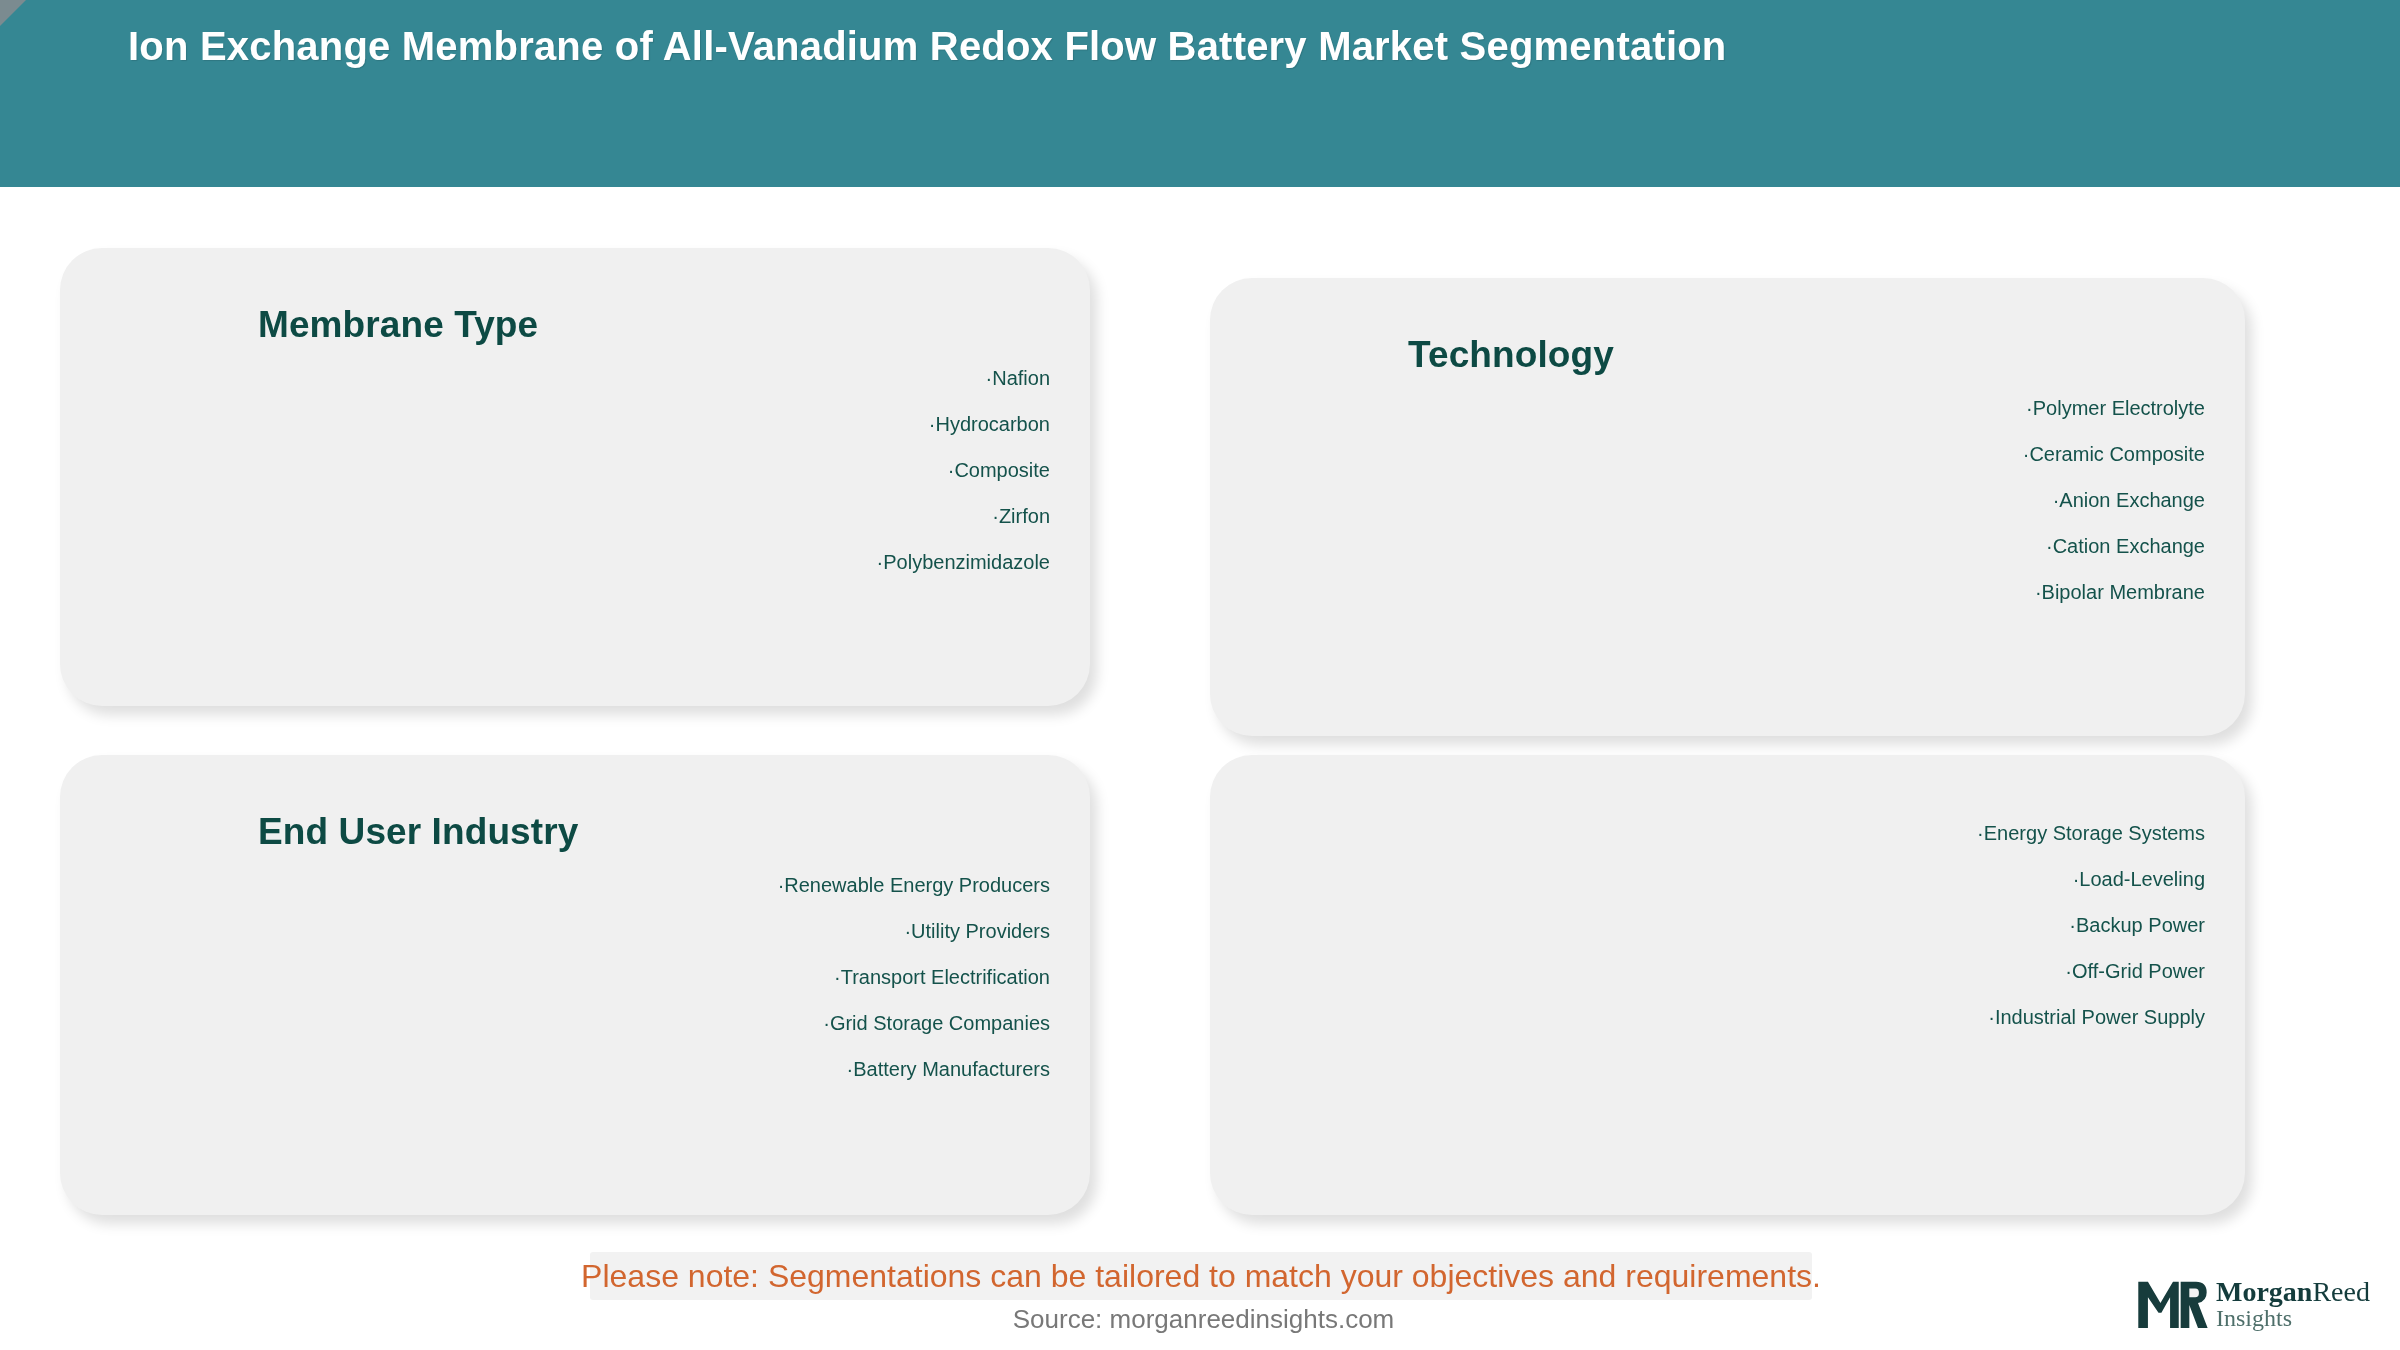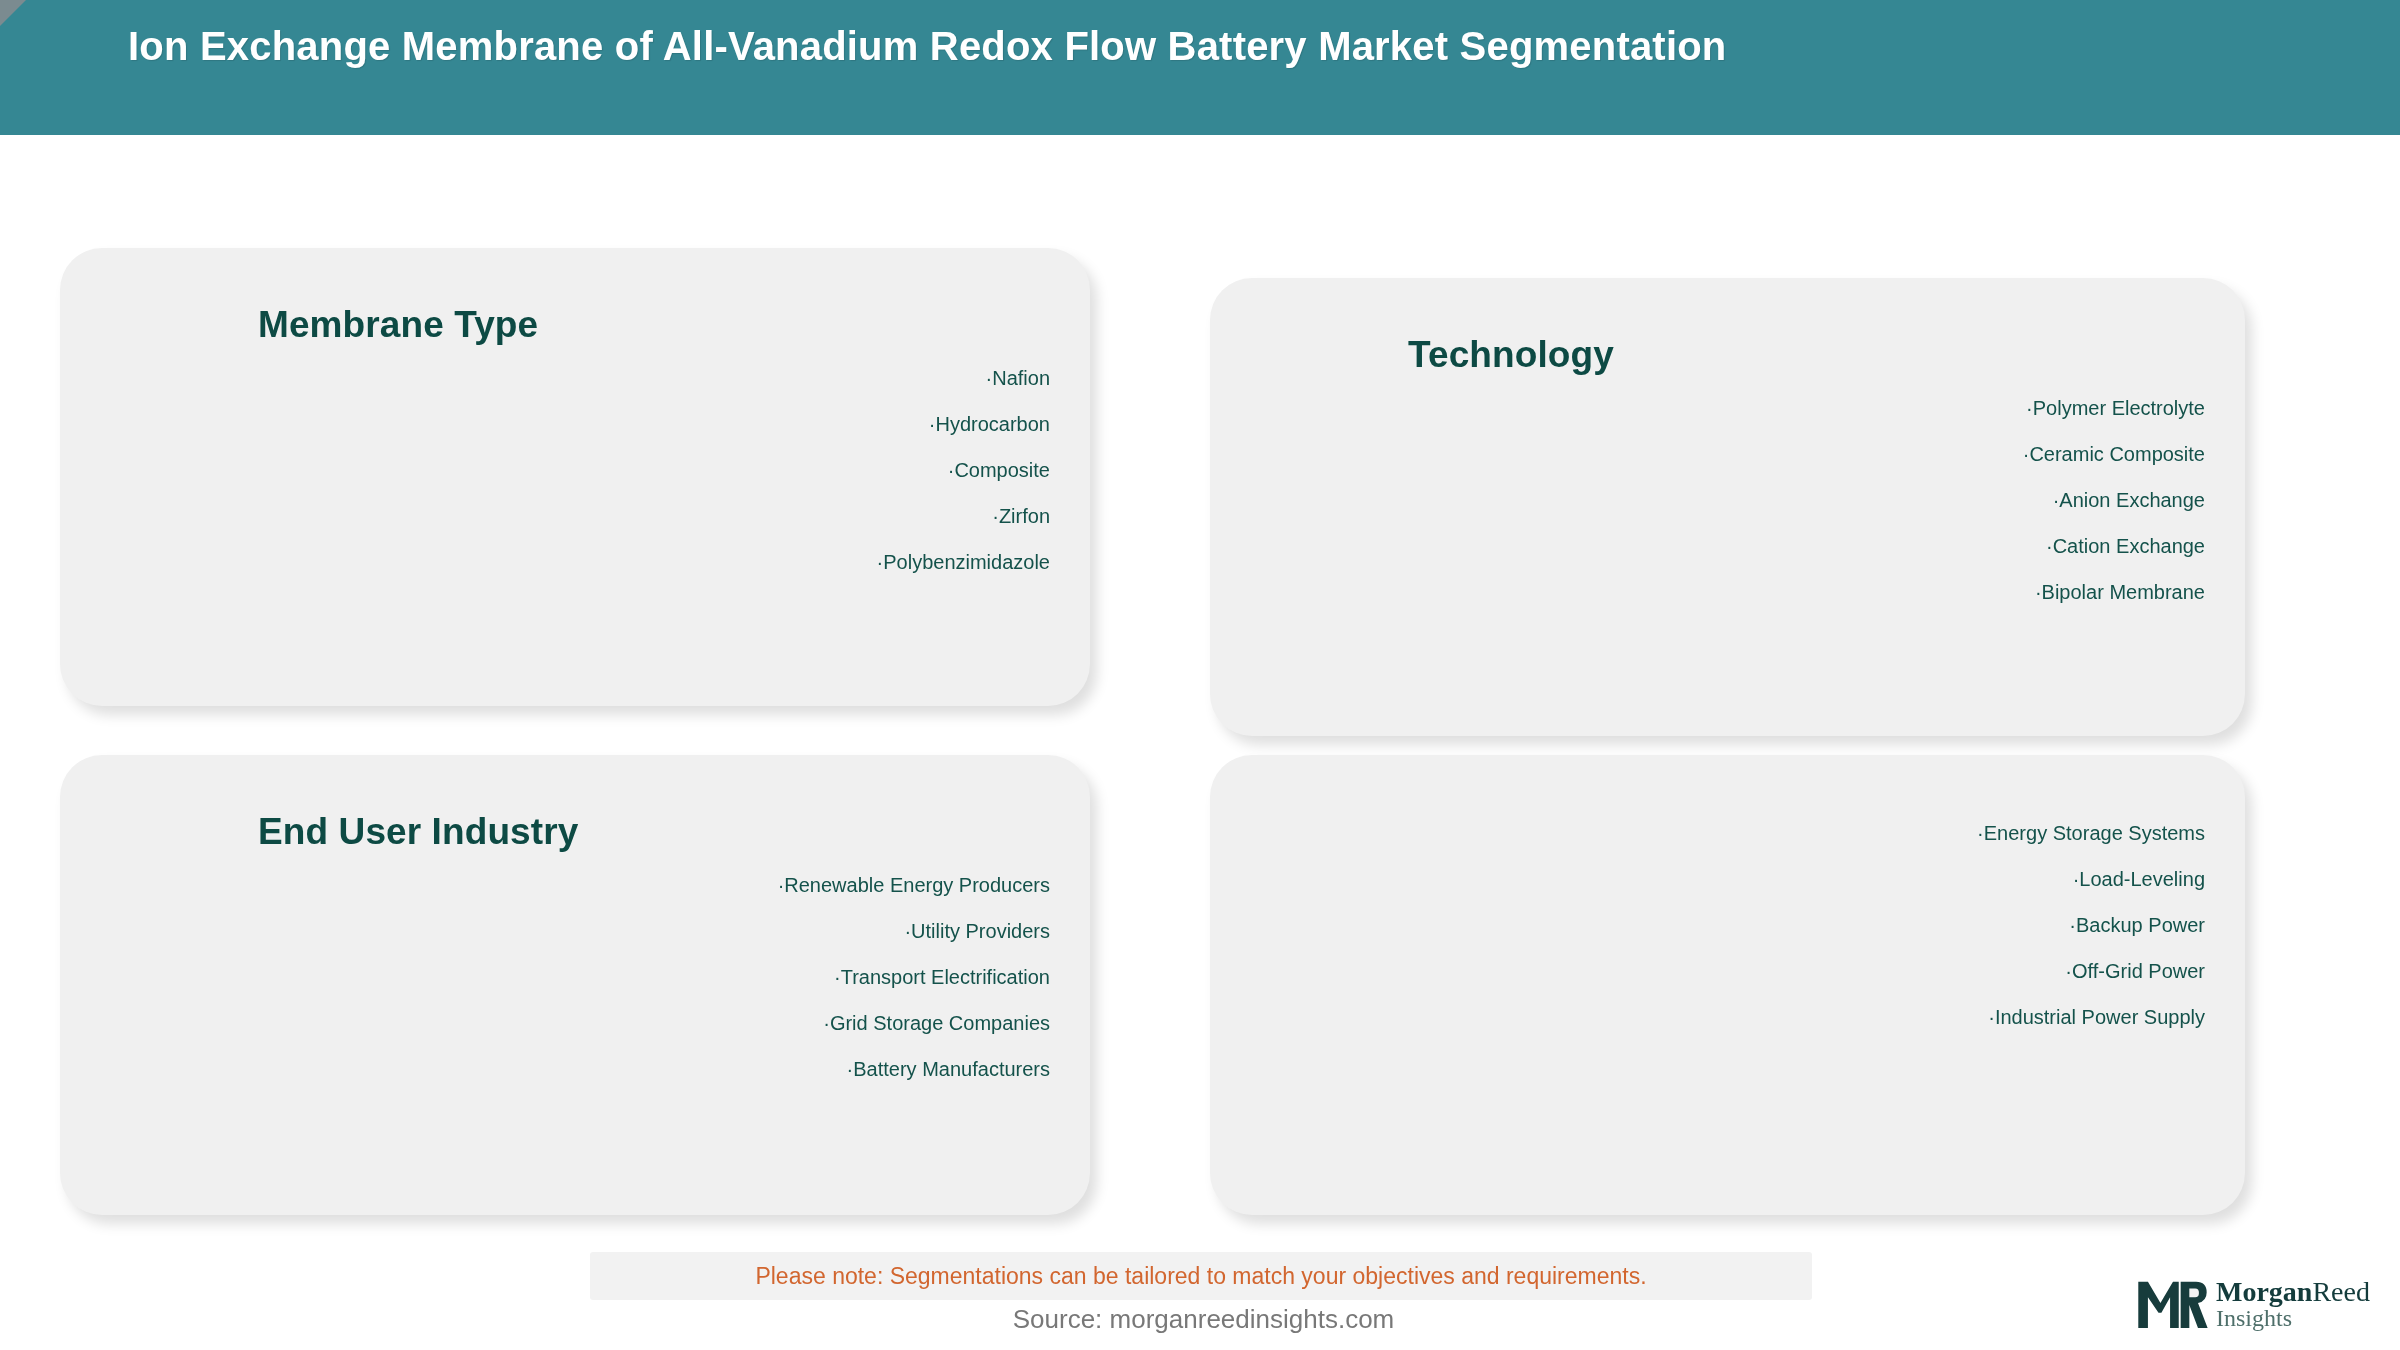--- a/index.html
+++ b/index.html
@@ -15,21 +15,21 @@
     font-family: "Liberation Sans", sans-serif;
     -webkit-font-smoothing: antialiased;
   }
 
   
   .header-band {
     position: absolute;
     left: 0;
     top: 0;
     width: 2400px;
-    height: 135px;
+    height: 187px;
     background: #358793;
     box-sizing: border-box;
   }
   .header-corner-notch {
     position: absolute;
     left: 0;
     top: 0;
     width: 26px;
     height: 26px;
     background: #7b8b90;
@@ -102,21 +102,21 @@
     height: 48px;
     background: #f2f2f2;
     border-radius: 3px;
     display: flex;
     align-items: center;
     justify-content: center;
     box-sizing: border-box;
   }
   .note-text {
     color: #d2662f;
-    font-size: 23px;
+    font-size: 32px;
     line-height: 30px;
     white-space: nowrap;
   }
 
   .source-line {
     position: absolute;
     left: 0;
     top: 1303px;
     width: 2325px;
     text-align: center;

